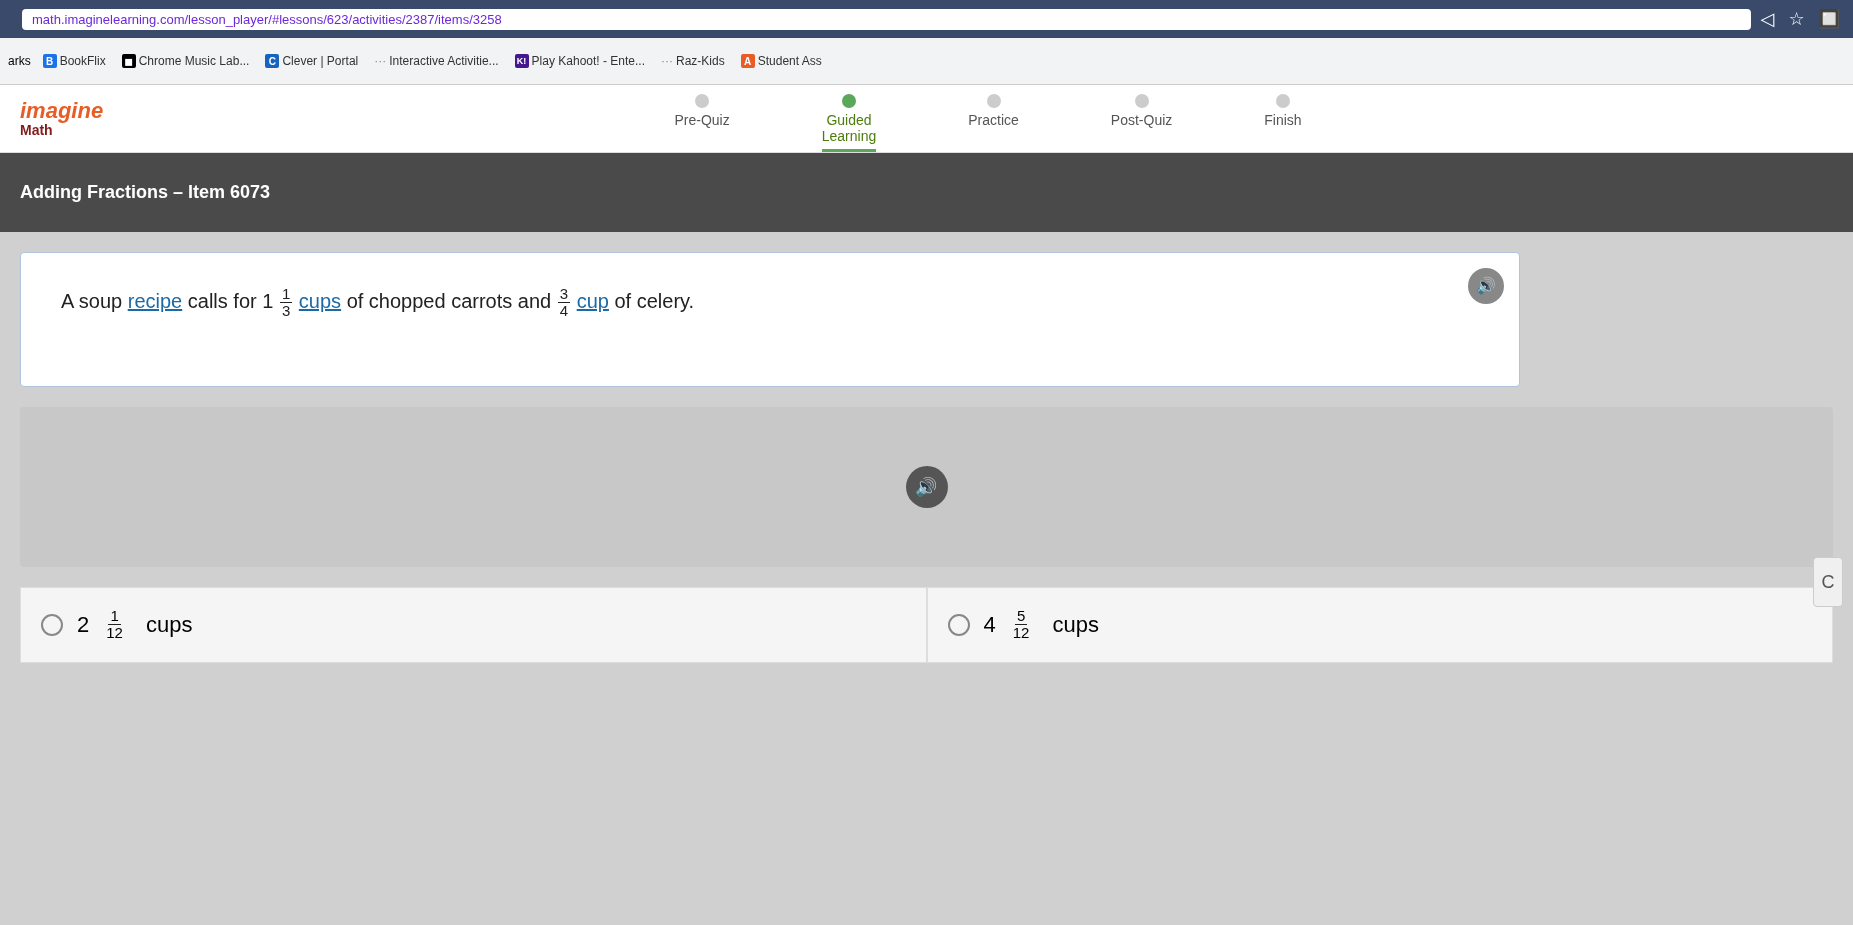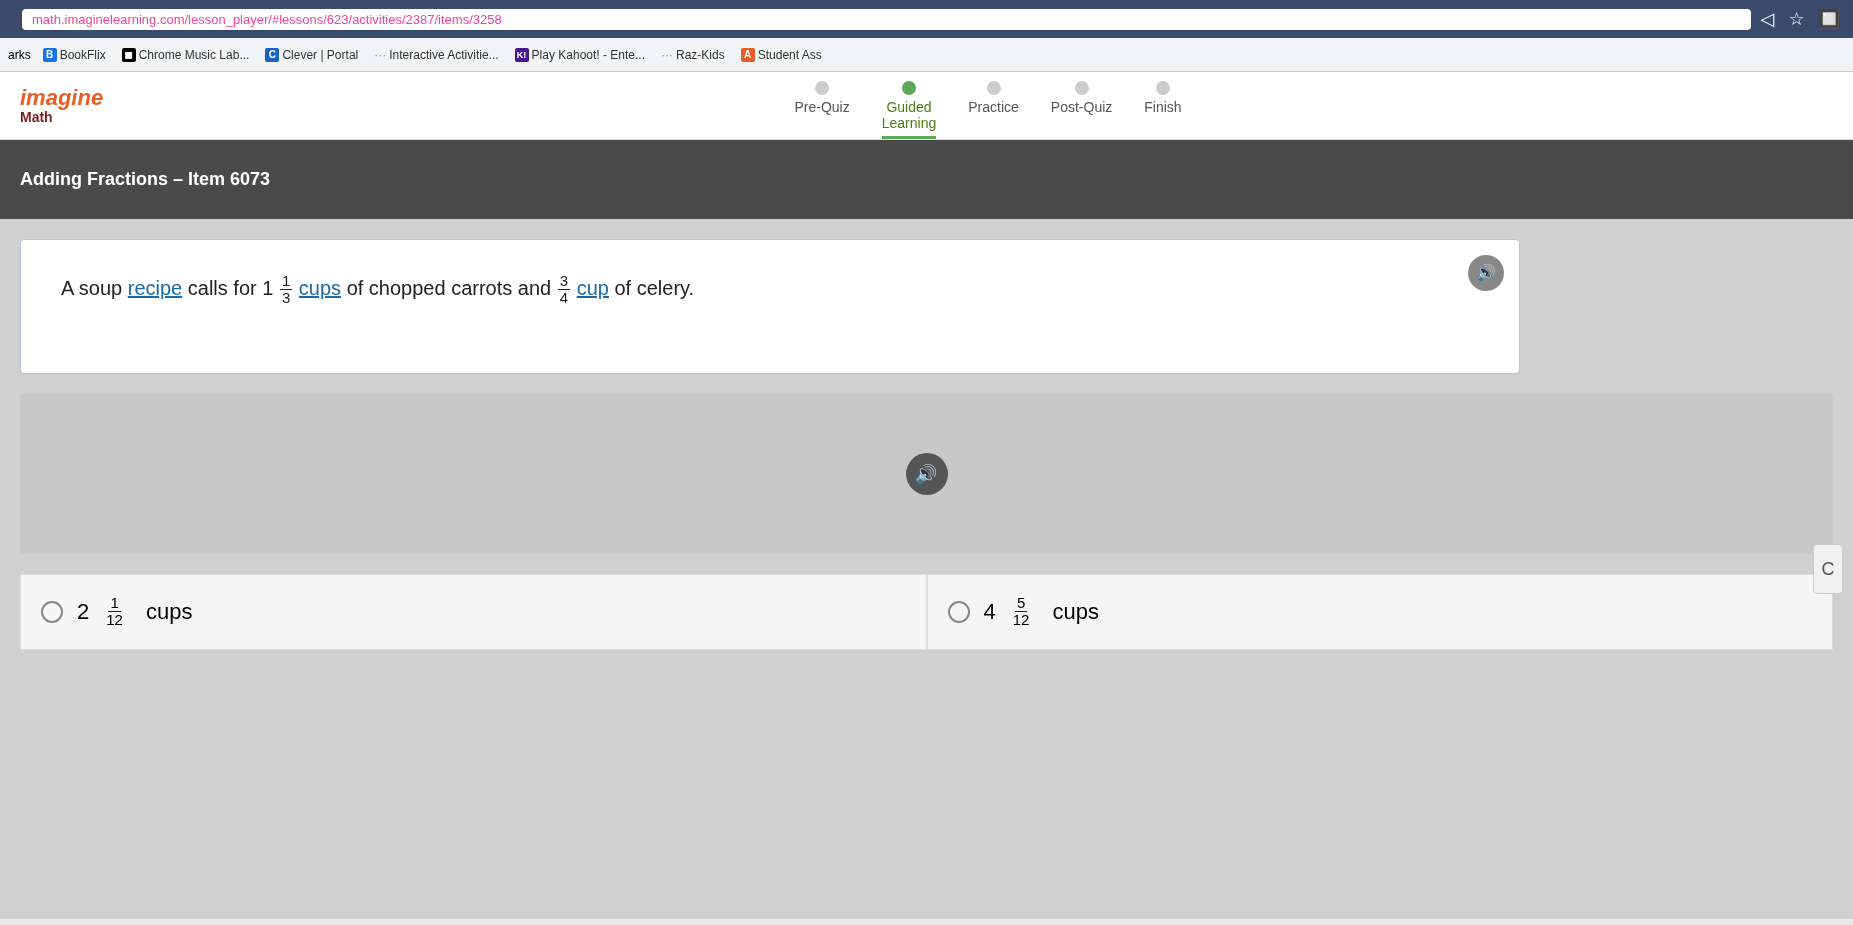--- a/index.html
+++ b/index.html
@@ -17,42 +17,42 @@
       color: white;
       padding: 6px 12px;
       display: flex;
       align-items: center;
       justify-content: space-between;
       height: 38px;
     }
     .url-bar {
       flex: 1;
       background: white;
-      color: #ec4899;
+      color: #6d28d9;
       border-radius: 4px;
       padding: 3px 10px;
       font-size: 13px;
       margin: 0 10px;
     }
     .browser-icons {
       display: flex;
       gap: 14px;
       color: white;
       font-size: 18px;
     }
 
     
     .bookmarks-bar {
       background: #f1f3f4;
       border-bottom: 1px solid #ccc;
       display: flex;
       align-items: center;
       padding: 11px 8px;
       gap: 8px;
-      height: 34px;
+      height: 47px;
       font-size: 12px;
       overflow: hidden;
     }
     .bookmark-item {
       display: flex;
       align-items: center;
       gap: 3px;
       white-space: nowrap;
       color: #333;
       cursor: pointer;
@@ -91,21 +91,21 @@
     }
     .logo-math {
       color: #7f1d1d;
       font-size: 14px;
       font-weight: bold;
     }
 
     
     .nav-steps {
       display: flex;
-      gap: 32px;
+      gap: 92px;
       flex: 1;
       justify-content: center;
     }
     .nav-step {
       display: flex;
       flex-direction: column;
       align-items: center;
       font-size: 14px;
       color: #555;
       cursor: pointer;

